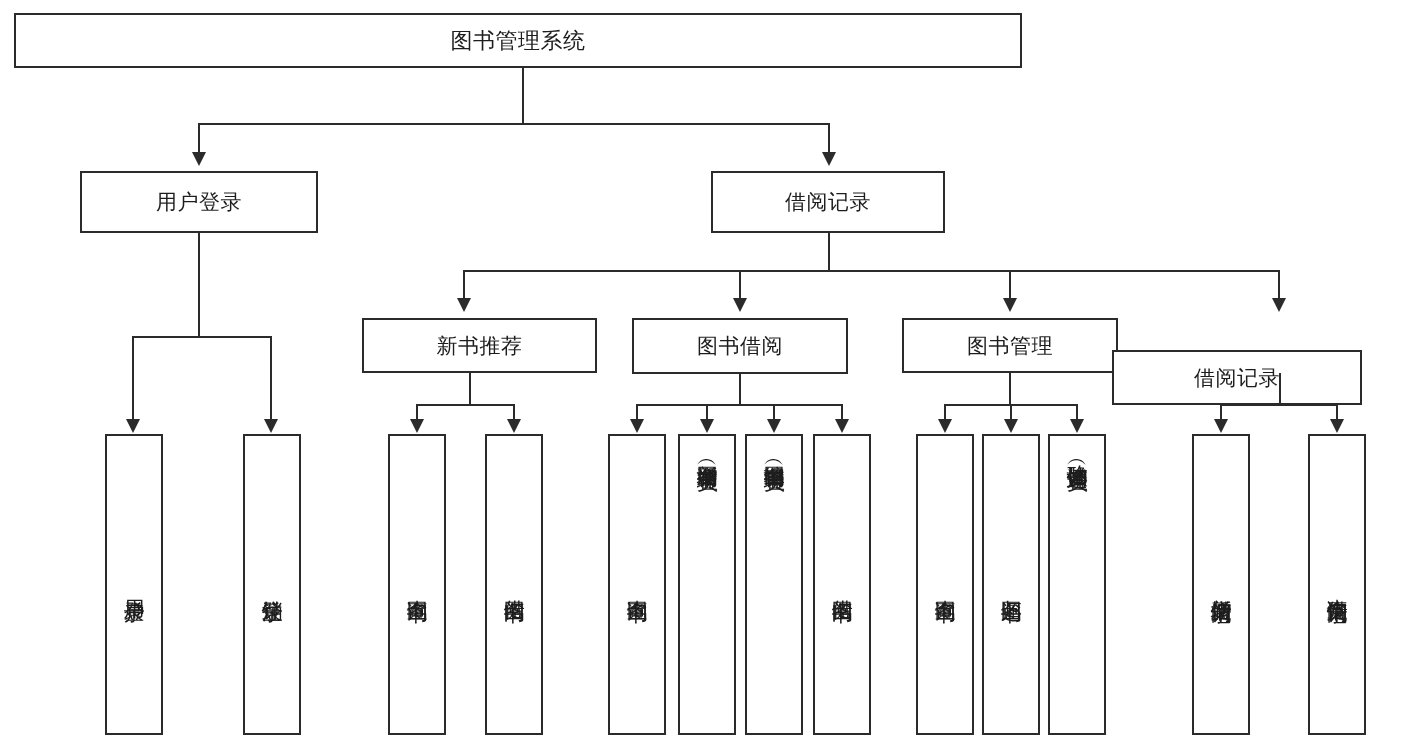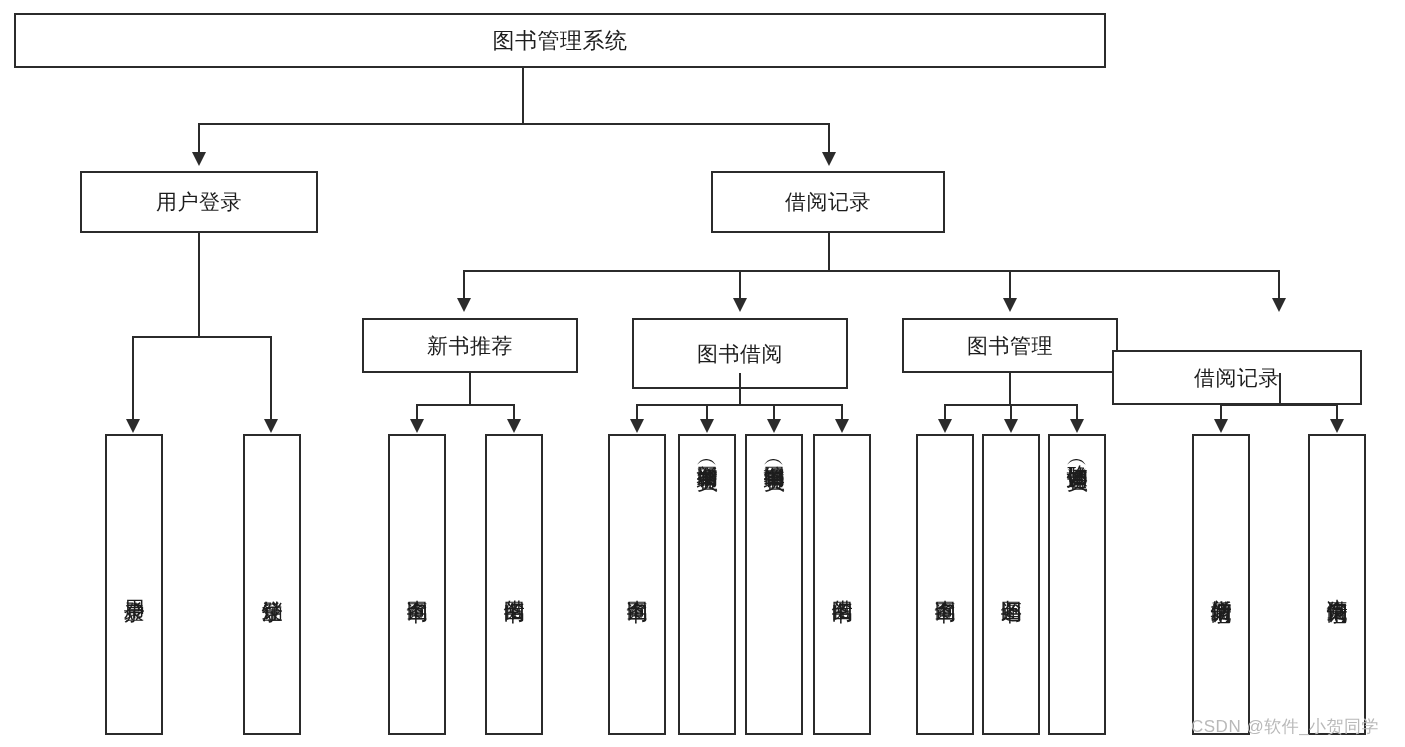--- a/index.html
+++ b/index.html
@@ -79,21 +79,21 @@
     color: #b9b9b9;
     white-space: nowrap;
     letter-spacing: 0.5px;
   }
 </style>
 </head>
 <body>
 
 <div id="canvas">
 
-  <div class="node hbox root" style="left:14px; top:13px; width:1092px; height:55px;">
+  <div class="node hbox root" style="left:14px; top:13px; width:1008px; height:55px;">
     <span>图书管理系统</span>
   </div>
 
   <div class="ln vln" style="left:522px; top:68px; height:55px;"></div>
 
   <div class="ln hln" style="left:198px; top:123px; width:632px;"></div>
 
   <div class="ln vln" style="left:198px; top:123px; height:30px;"></div>
   <div class="arrow" style="left:192px; top:152px;"></div>
   <div class="ln vln" style="left:828px; top:123px; height:30px;"></div>
@@ -118,24 +118,24 @@
   <div class="ln hln" style="left:463px; top:270px; width:817px;"></div>
   <div class="ln vln" style="left:463px; top:270px; height:29px;"></div>
   <div class="arrow" style="left:457px; top:298px;"></div>
   <div class="ln vln" style="left:739px; top:270px; height:29px;"></div>
   <div class="arrow" style="left:733px; top:298px;"></div>
   <div class="ln vln" style="left:1009px; top:270px; height:29px;"></div>
   <div class="arrow" style="left:1003px; top:298px;"></div>
   <div class="ln vln" style="left:1278px; top:270px; height:29px;"></div>
   <div class="arrow" style="left:1272px; top:298px;"></div>
 
-  <div class="node hbox" style="left:362px; top:318px; width:216px; height:55px;">
+  <div class="node hbox" style="left:362px; top:318px; width:235px; height:55px;">
     <span>新书推荐</span>
   </div>
-  <div class="node hbox" style="left:632px; top:318px; width:216px; height:71px;">
+  <div class="node hbox" style="left:632px; top:318px; width:216px; height:56px;">
     <span>图书借阅</span>
   </div>
   <div class="node hbox" style="left:902px; top:318px; width:216px; height:55px;">
     <span>图书管理</span>
   </div>
   <div class="node hbox" style="left:1112px; top:318px; width:250px; height:55px;margin-top:32px;">
     <span>借阅记录</span>
   </div>
 
   <div class="ln vln" style="left:469px; top:373px; height:31px;"></div>
@@ -209,15 +209,14 @@
     <span class="vlabel">确认归还（管理员）</span>
   </div>
 
   <div class="node vbox centered" style="left:1192px; top:434px; width:58px; height:301px;">
     <span class="vlabel">新增借阅记录</span>
   </div>
   <div class="node vbox centered" style="left:1308px; top:434px; width:58px; height:301px;">
     <span class="vlabel">查询借阅记录</span>
   </div>
 
-  <div id="watermark" style="left:1191px; top:715px;">CSDN @软件_小贺同学</div>
 
 </div>
 
 </body></html>

